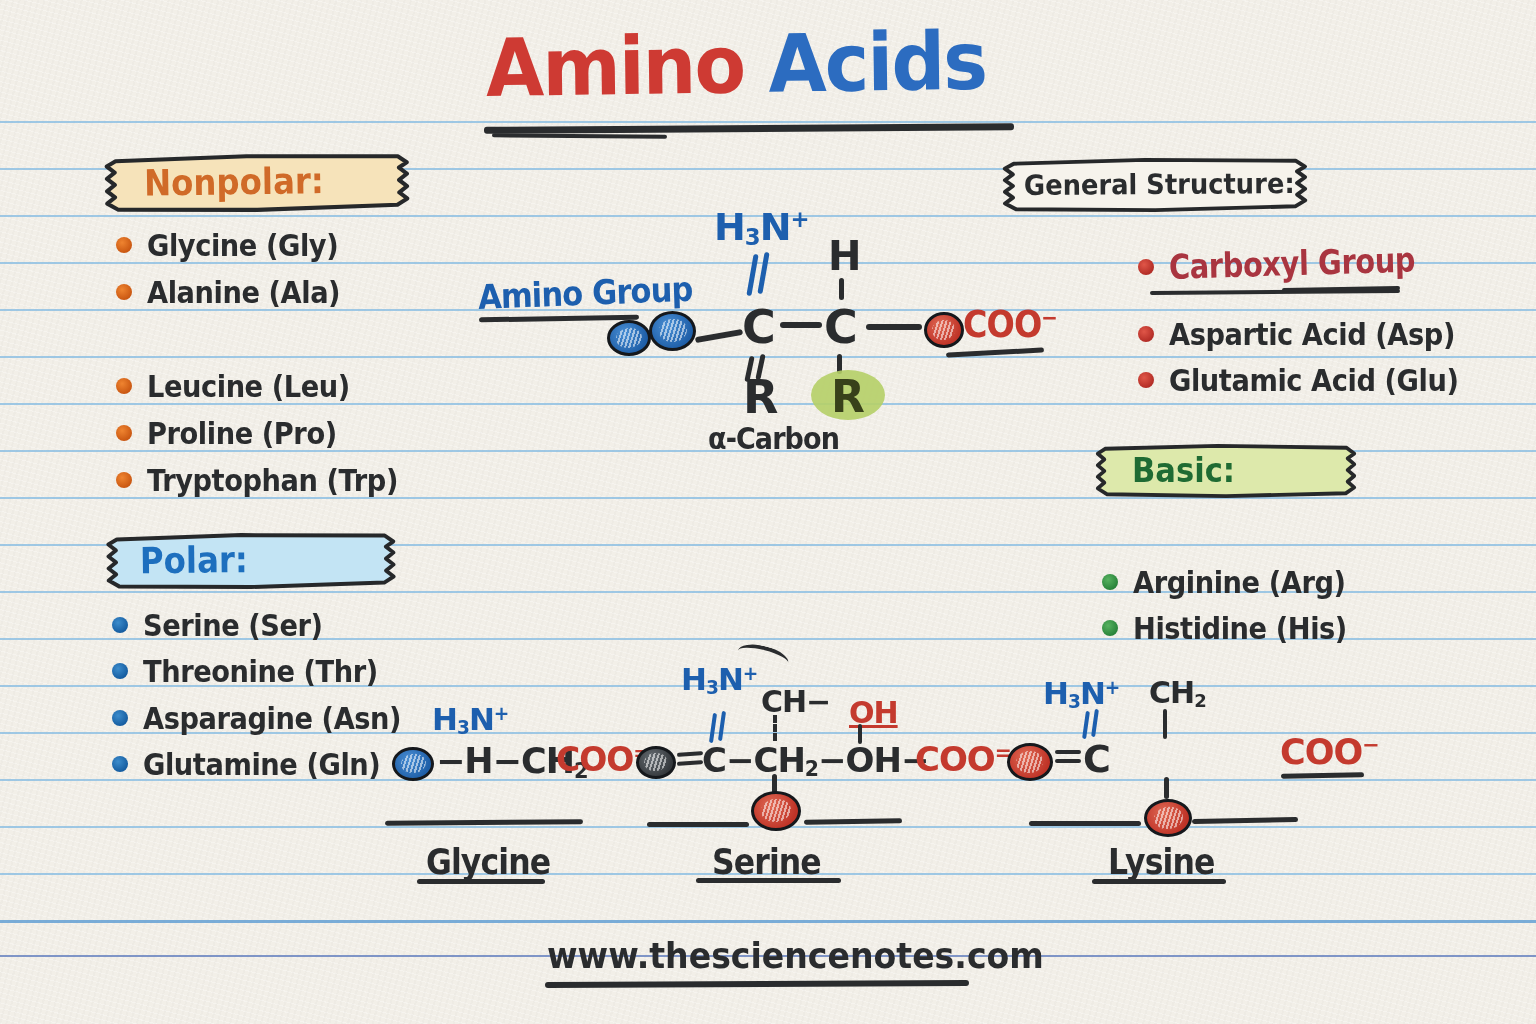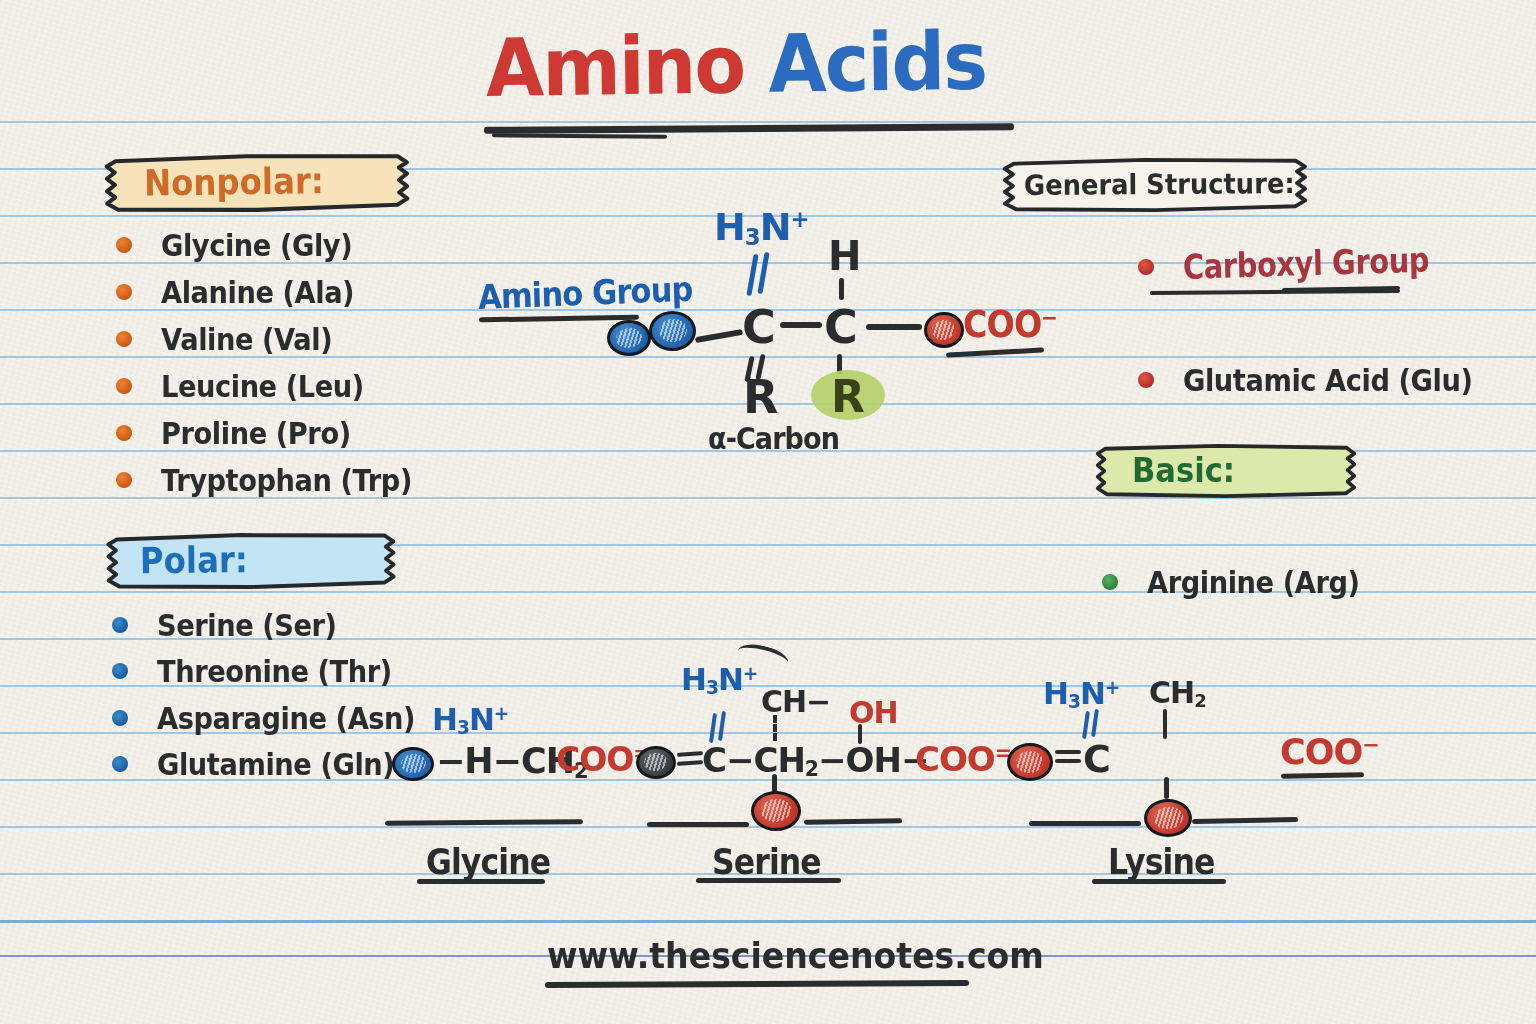--- a/index.html
+++ b/index.html
@@ -25,21 +25,21 @@
   }
   .ruled{
     position:absolute;left:0;right:0;top:121px;height:756px;pointer-events:none;
     background:repeating-linear-gradient(to bottom, rgba(130,186,226,.75) 0 2px, rgba(0,0,0,0) 2px 47px);
   }
   .hline{position:absolute;left:0;right:0;pointer-events:none;}
   .sketch{position:absolute;background:var(--ink);border-radius:3px;}
   .tape{position:absolute;}
   .tape svg{display:block;width:100%;height:100%;overflow:visible;}
   .tape-label{position:absolute;font-weight:bold;white-space:nowrap;transform-origin:0 50%;}
-  .row{position:absolute;display:flex;align-items:center;gap:29px;height:40px;}
+  .row{position:absolute;display:flex;align-items:center;gap:15px;height:40px;}
   .bullet{width:16px;height:16px;border-radius:50%;flex:0 0 auto;}
   .b-orange{background:radial-gradient(circle at 38% 35%, #ef8430, #c85510 75%);}
   .b-blue{background:radial-gradient(circle at 38% 35%, #3c8ccc, #135a9e 75%);}
   .b-red{background:radial-gradient(circle at 38% 35%, #e05648, #b02a24 75%);}
   .b-green{background:radial-gradient(circle at 38% 35%, #57b260, #268138 75%);}
   .item-text{
     font-size:31px;font-weight:bold;color:var(--ink);white-space:nowrap;
     letter-spacing:-0.5px;transform:scaleX(.88);transform-origin:0 50%;
   }
   .title{
@@ -91,24 +91,20 @@
     <span class="tape-label" style="left:46px;top:10px;font-size:36px;color:var(--nonpolar-accent);transform:scaleX(.9);">Nonpolar:</span>
   </div>
   <div class="row" style="left:116px;top:225px;">
       <span class="bullet b-orange"></span>
       <span class="item-text">Glycine (Gly)</span>
     </div>
   <div class="row" style="left:116px;top:272px;">
       <span class="bullet b-orange"></span>
       <span class="item-text">Alanine (Ala)</span>
     </div>
-  <div class="row" style="left:116px;top:319px;">
-      <span class="bullet b-orange"></span>
-      <span class="item-text">Valine (Val)</span>
-    </div>
   <div class="row" style="left:116px;top:366px;">
       <span class="bullet b-orange"></span>
       <span class="item-text">Leucine (Leu)</span>
     </div>
   <div class="row" style="left:116px;top:413px;">
       <span class="bullet b-orange"></span>
       <span class="item-text">Proline (Pro)</span>
     </div>
   <div class="row" style="left:116px;top:460px;">
       <span class="bullet b-orange"></span>
@@ -144,34 +140,42 @@
       </svg>
     <span class="tape-label" style="left:28px;top:13px;font-size:28px;color:var(--ink);transform:scaleX(.92);">General Structure:</span>
   </div>
 
   <div class="row" style="left:1138px;top:247px;">
       <span class="bullet b-red"></span>
       <span class="item-text" style="font-size:34px;color:var(--acidic-accent);transform:scaleX(.85) rotate(-1.5deg);">Carboxyl Group</span>
     </div>
   <div class="sketch" style="left:1150px;top:290px;width:250px;height:4px;transform:rotate(-0.5deg);"></div>
   <div class="sketch" style="left:1282px;top:287px;width:118px;height:4px;transform:rotate(-1deg);"></div>
+  <div class="row" style="left:1138px;top:314px;">
+      <span class="bullet b-red"></span>
+      <span class="item-text">Aspartic Acid (Asp)</span>
+    </div>
   <div class="row" style="left:1138px;top:360px;">
       <span class="bullet b-red"></span>
       <span class="item-text">Glutamic Acid (Glu)</span>
     </div>
 
   <div class="tape" style="left:1090px;top:441px;width:272px;height:60px;">
     <svg viewBox="0 0 320 62" preserveAspectRatio="none">
         <use href="#tapeShape" style="fill:var(--basic-tape);"></use>
       </svg>
     <span class="tape-label" style="left:42px;top:9px;font-size:34px;color:var(--basic-accent);transform:scaleX(.9);">Basic:</span>
   </div>
   <div class="row" style="left:1102px;top:562px;">
       <span class="bullet b-green"></span>
       <span class="item-text">Arginine (Arg)</span>
+    </div>
+  <div class="row" style="left:1102px;top:608px;">
+      <span class="bullet b-green"></span>
+      <span class="item-text">Histidine (His)</span>
     </div>
 
   <span class="chem" style="left:478px;top:277px;font-size:34px;color:var(--chem-blue);transform:scaleX(.9) rotate(-2deg);">Amino Group</span>
   <div class="sketch" style="left:479px;top:316px;width:160px;height:5px;transform:rotate(-1deg);"></div>
 
   <div class="ball ball-blue" style="left:607px;top:320px;width:44px;height:36px;"></div>
   <div class="ball ball-blue" style="left:649px;top:311px;width:47px;height:40px;"></div>
   <div class="bond" style="left:695px;top:333px;width:48px;height:6px;transform:rotate(-10deg);"></div>
 
   <span class="chem" style="left:714px;top:205px;font-size:38px;color:var(--chem-blue);"><span>H</span><span class="sub">3</span><span>N</span><span class="sup">+</span></span>
@@ -209,21 +213,21 @@
 
   <div class="arc" style="left:737px;top:646px;width:52px;height:18px;transform:rotate(14deg);"></div>
   <div class="ball ball-dark" style="left:636px;top:746px;width:40px;height:33px;"></div>
   <div class="bond" style="left:677px;top:752px;width:26px;height:4px;transform:rotate(-4deg);"></div>
   <div class="bond" style="left:677px;top:761px;width:26px;height:4px;transform:rotate(-4deg);"></div>
   <span class="chem" style="left:681px;top:661px;font-size:31px;color:var(--chem-blue);"><span>H</span><span class="sub">3</span><span>N</span><span class="sup">+</span></span>
   <div class="bond bond-blue" style="left:711px;top:713px;width:4px;height:30px;transform:rotate(8deg);"></div>
   <div class="bond bond-blue" style="left:720px;top:711px;width:4px;height:30px;transform:rotate(8deg);"></div>
   <span class="chem" style="left:761px;top:684px;font-size:30px;">CH−</span>
   <div class="dashed-bond" style="left:773px;top:715px;height:26px;"></div>
-  <span class="chem" style="left:849px;top:695px;font-size:30px;color:var(--chem-red);">OH</span>
+  <span class="chem" style="left:849px;top:695px;font-size:30px;color:var(--chem-red);text-decoration:underline;">OH</span>
   <div class="bond" style="left:858px;top:724px;width:4px;height:20px;"></div>
   <span class="chem" style="left:702px;top:740px;font-size:34px;"><span>C−CH</span><span class="sub">2</span><span>−OH−</span></span>
   <span class="chem" style="left:895px;top:739px;font-size:34px;color:var(--chem-red);margin-left:20px;"><span>COO</span><span class="sup">=</span></span>
   <div class="bond" style="left:772px;top:774px;width:5px;height:20px;"></div>
   <div class="sketch" style="left:647px;top:822px;width:102px;height:5px;"></div>
   <div class="sketch" style="left:804px;top:819px;width:98px;height:5px;transform:rotate(-1deg);"></div>
   <div class="ball ball-red" style="left:751px;top:791px;width:50px;height:40px;"></div>
   <span class="chem" style="left:712px;top:842px;font-size:35px;transform:scaleX(.9);">Serine</span>
   <div class="sketch" style="left:696px;top:878px;width:145px;height:5px;"></div>
 

